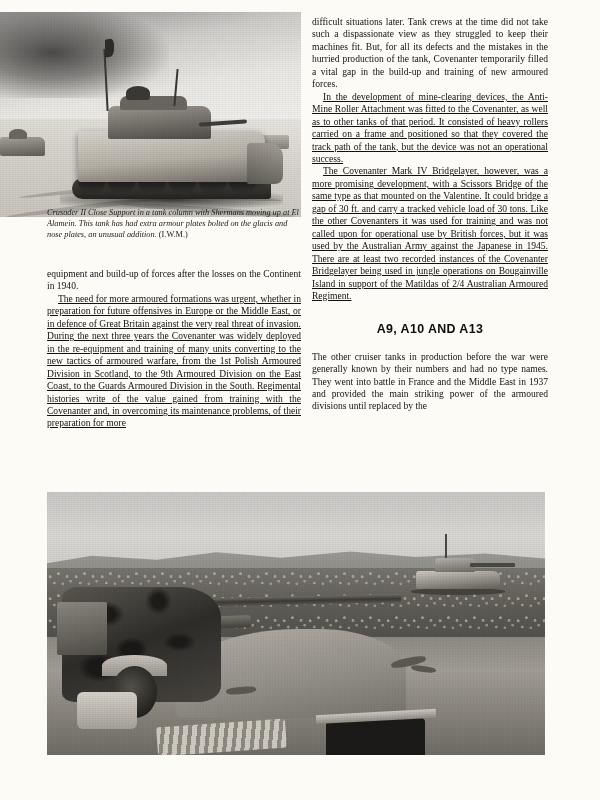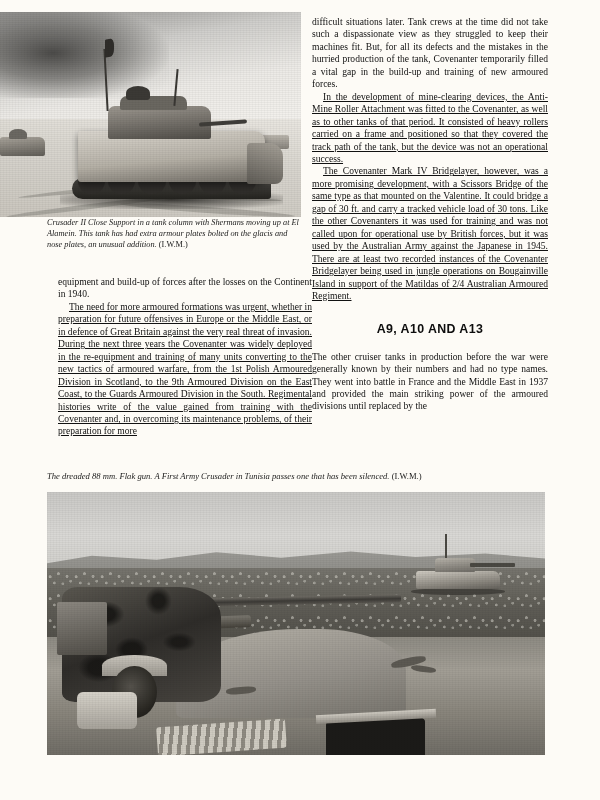--- a/index.html
+++ b/index.html
@@ -144,21 +144,21 @@
     font-size: 8.3px;
     line-height: 1.32;
     color: #1a1a1a;
     text-align: left;
   }
   .caption .src { font-style: normal; }
 
   #caption-top {
     position: absolute;
     left: 47px;
-    top: 218px;
+    top: 208px;
     width: 256px;
   }
 
   #caption-bottom {
     position: absolute;
     left: 47px;
     top: 471px;
     width: 500px;
     font-size: 8.6px;
   }
@@ -170,24 +170,23 @@
     line-height: 1.305;
     color: #111111;
     text-align: justify;
     text-justify: inter-word;
     hyphens: manual;
   }
   .col p { margin: 0; }
   .col p.indent { text-indent: 11px; text-decoration: underline; }
 
   #col-left {
-    left: 58px;
+    left: 47px;
     top: 268px;
     width: 254px;
-    margin-top: 8px;
   }
   #col-right {
     left: 312px;
     top: 16px;
     width: 236px;
   }
 
   .section-head {
     font-family: "Liberation Sans", "DejaVu Sans", sans-serif;
     font-weight: bold;
@@ -392,24 +391,20 @@
   <div id="col-right" class="col">
     <p>difficult situations later. Tank crews at the time did not take such a dispassionate view as they struggled to keep their machines fit. But, for all its defects and the mistakes in the hurried production of the tank, Covenanter temporarily filled a vital gap in the build-up and training of new armoured forces.</p>
     <p class="indent">In the development of mine-clearing devices, the Anti-Mine Roller Attachment was fitted to the Covenanter, as well as to other tanks of that period. It consisted of heavy rollers carried on a frame and positioned so that they covered the track path of the tank, but the device was not an operational success.</p>
     <p class="indent">The Covenanter Mark IV Bridgelayer, however, was a more promising development, with a Scissors Bridge of the same type as that mounted on the Valentine. It could bridge a gap of 30 ft. and carry a tracked vehicle load of 30 tons. Like the other Covenanters it was used for training and was not called upon for operational use by British forces, but it was used by the Australian Army against the Japanese in 1945. There are at least two recorded instances of the Covenanter Bridgelayer being used in jungle operations on Bougainville Island in support of the Matildas of 2/4 Australian Armoured Regiment.</p>
 
     <div class="section-head">A9, A10 AND A13</div>
 
     <p>The other cruiser tanks in production before the war were generally known by their numbers and had no type names. They went into battle in France and the Middle East in 1937 and provided the main striking power of the armoured divisions until replaced by the</p>
   </div>
 
-  <div id="caption-bottom" class="caption">
-    <span>The dreaded 88 mm. Flak gun. A First Army Crusader in Tunisia passes one that has been silenced.</span>
-    <span class="src">(I.W.M.)</span>
-  </div>
 
   <div id="photo-bottom">
     <div class="b-sky"></div>
     <div class="hills"></div>
     <div class="field"></div>
     <div class="field-texture"></div>
     <div class="earth"></div>
 
     <div class="far-crusader-shadow"></div>
     <div class="far-crusader-hull"></div>

